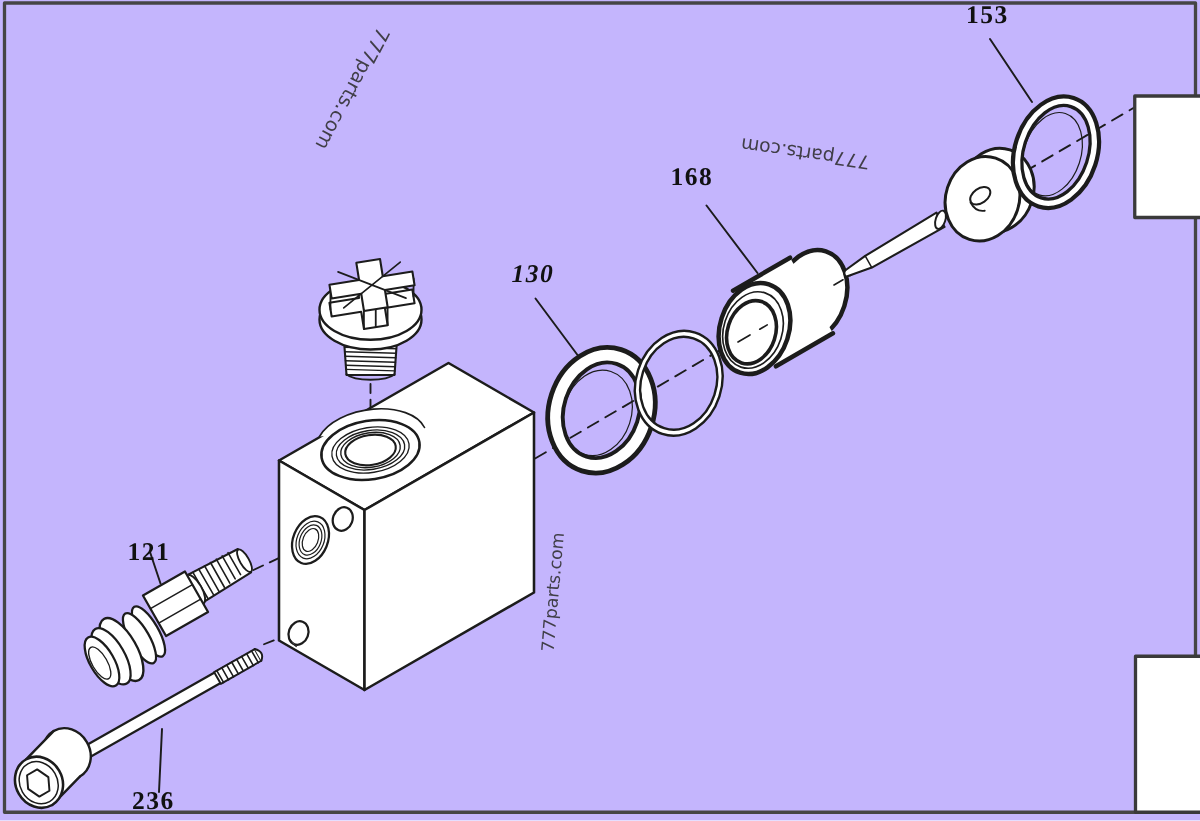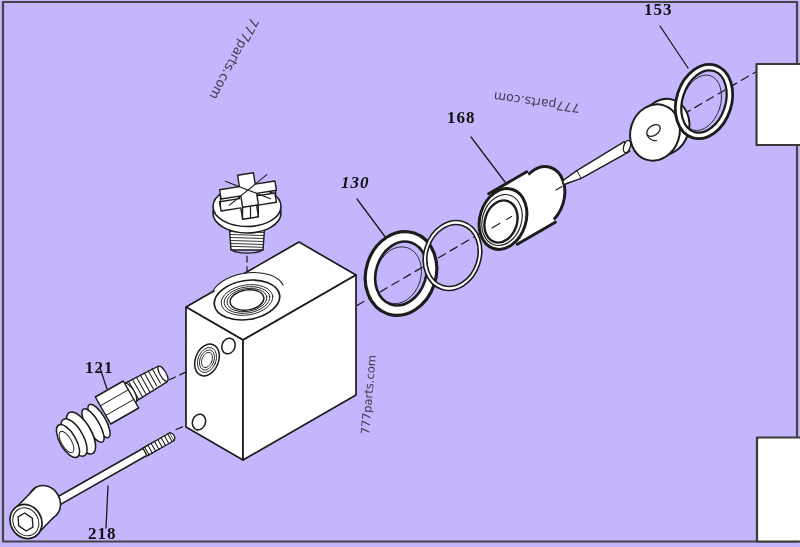--- a/index.html
+++ b/index.html
@@ -188,19 +188,19 @@
       <path d="M100,368 L107,389"></path>
       <path d="M106,528 L108,486"></path>
     </g>
   </g>
 </svg>
 
 <div class="part-label lbl-153">153</div>
 <div class="part-label lbl-107">168</div>
 <div class="part-label lbl-130">130</div>
 <div class="part-label lbl-121">121</div>
-<div class="part-label lbl-126">218</div>
+<div class="part-label lbl-126">236</div>
 
 <div class="wm wm1">777parts.com</div>
 <div class="wm wm2">777parts.com</div>
 <div class="wm wm3">777parts.com</div>
 
 </div>
 
 </body></html>

